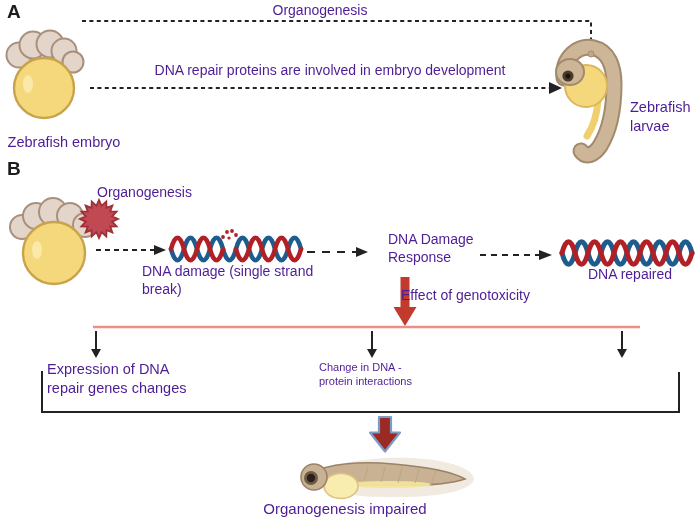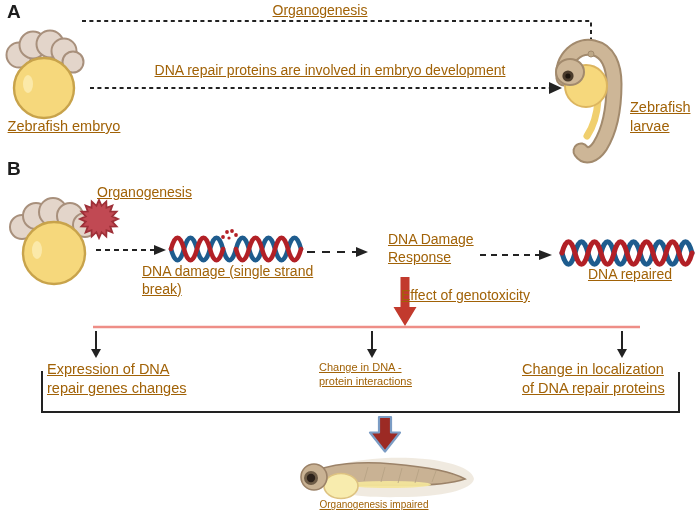--- a/index.html
+++ b/index.html
@@ -1,20 +1,20 @@
 <!DOCTYPE html>
 <html><head>
 <meta charset="utf-8">
 <style>
   html,body{margin:0;padding:0;background:#fff;}
   #stage{
     position:relative;width:699px;height:523px;background:#ffffff;overflow:hidden;
     font-family:"Liberation Sans","DejaVu Sans",sans-serif;color:#2b2b2b;
   }
-  .txt{position:absolute;font-size:14px;line-height:1.28;color:#a16207;text-decoration:underline;}
+  .txt{position:absolute;font-size:14px;line-height:1.28;color:#4c1d95;}
   .pre{white-space:pre-line;}
   .center{text-align:center;}
   .panel-label{position:absolute;font-size:19px;font-weight:700;color:#1d1d1d;}
   .art{position:absolute;}
   svg{display:block;overflow:visible;}
 </style>
 </head>
 <body>
 
 <div id="stage">
@@ -68,21 +68,21 @@
       <circle cx="15" cy="25" r="12.5"></circle>
       <circle cx="29" cy="15" r="13.5"></circle>
       <circle cx="46" cy="14" r="13.5"></circle>
       <circle cx="60" cy="21" r="12.5"></circle>
       <circle cx="69" cy="32" r="10.5"></circle>
     </g>
     <circle cx="40" cy="58" r="30" fill="#f6d87c" stroke="#c8a34b" stroke-width="2.4"></circle>
     <ellipse cx="24" cy="54" rx="5" ry="9" fill="#fbe9a9"></ellipse>
   </svg>
 
-  <div class="txt center" style="left:0;top:117px;width:128px;font-size:14.5px">Zebrafish embryo</div>
+  <div class="txt center" style="left:0;top:133px;width:128px;font-size:14.5px">Zebrafish embryo</div>
 
   <svg class="art" style="left:548px;top:34px" width="88" height="126" viewBox="0 0 88 126">
     <path d="M16 44 C14 24 30 10 46 14 C60 17 66 32 66 50 C66 74 62 96 52 112 C46 121 38 124 33 117" fill="none" stroke="#a28a6d" stroke-width="17" stroke-linecap="round"></path>
     <path d="M16 44 C14 24 30 10 46 14 C60 17 66 32 66 50 C66 74 62 96 52 112 C46 121 38 124 33 117" fill="none" stroke="#cdb697" stroke-width="13" stroke-linecap="round"></path>
     <path d="M50 66 C49 82 45 93 39 102" fill="none" stroke="#f0cf6e" stroke-width="7" stroke-linecap="round"></path>
     <circle cx="38" cy="52" r="21" fill="#f6d87c" stroke="#dcb55f" stroke-width="2"></circle>
     <ellipse cx="22" cy="38" rx="14" ry="13" fill="#cdb697" stroke="#a28a6d" stroke-width="2"></ellipse>
     <circle cx="20" cy="42" r="5.6" fill="#4a3b2c"></circle>
     <circle cx="20" cy="42" r="2.6" fill="#1d150e"></circle>
     <circle cx="43" cy="20" r="3" fill="#bda887" stroke="#a28a6d" stroke-width="1"></circle>
@@ -136,35 +136,33 @@
   </svg>
 
   <div class="txt center" style="left:565px;top:266px;width:130px">DNA repaired</div>
 
   <div class="txt" style="left:401px;top:287px">Effect of genotoxicity</div>
 
   <div class="txt pre" style="left:47px;top:360px;font-size:14.5px">Expression of DNA
 repair genes changes</div>
   <div class="txt pre" style="left:319px;top:360px;font-size:11px">Change in DNA -
 protein interactions</div>
-  <div class="txt pre" style="left:522px;top:360px;font-size:14.5px">Change in localization
-of DNA repair proteins</div>
 
   <svg class="art" style="left:293px;top:450px" width="186" height="54" viewBox="0 0 186 54">
     <path d="M18 29 C38 10 92 5 132 9 C162 12 180 20 181 29 C179 40 148 47 108 47 C68 48 34 44 18 29 Z" fill="#ebe3d6" opacity="0.75"></path>
     <path d="M16 24 C35 13 70 11 100 14 C135 17 160 22 172 29 C160 33 135 36 100 35 C70 35 40 37 17 31 Z" fill="#c9b294" stroke="#9b8268" stroke-width="1.6"></path>
     <ellipse cx="96" cy="34.5" rx="42" ry="3.6" fill="#f3e59b" opacity="0.95"></ellipse>
     <ellipse cx="48" cy="36" rx="17" ry="12.5" fill="#f8ecae" stroke="#ddc281" stroke-width="1.6"></ellipse>
     <circle cx="21" cy="27" r="13" fill="#c9b294" stroke="#9b8268" stroke-width="1.6"></circle>
     <circle cx="18" cy="28" r="7" fill="#6e5c47"></circle>
     <circle cx="18" cy="28" r="4.2" fill="#2c211a"></circle>
     <g stroke="#b5a183" stroke-width="1" opacity="0.8">
       <path d="M75 17 L71 31" fill="none"></path>
       <path d="M92 17 L88 32" fill="none"></path>
       <path d="M109 18 L105 33" fill="none"></path>
       <path d="M126 19 L122 33" fill="none"></path>
       <path d="M143 21 L139 32" fill="none"></path>
     </g>
   </svg>
 
-  <div class="txt center" style="left:264px;top:499px;width:220px;font-size:10px">Organogenesis impaired</div>
+  <div class="txt center" style="left:235px;top:499px;width:220px;font-size:15px">Organogenesis impaired</div>
 
 </div>
 
 </body></html>

